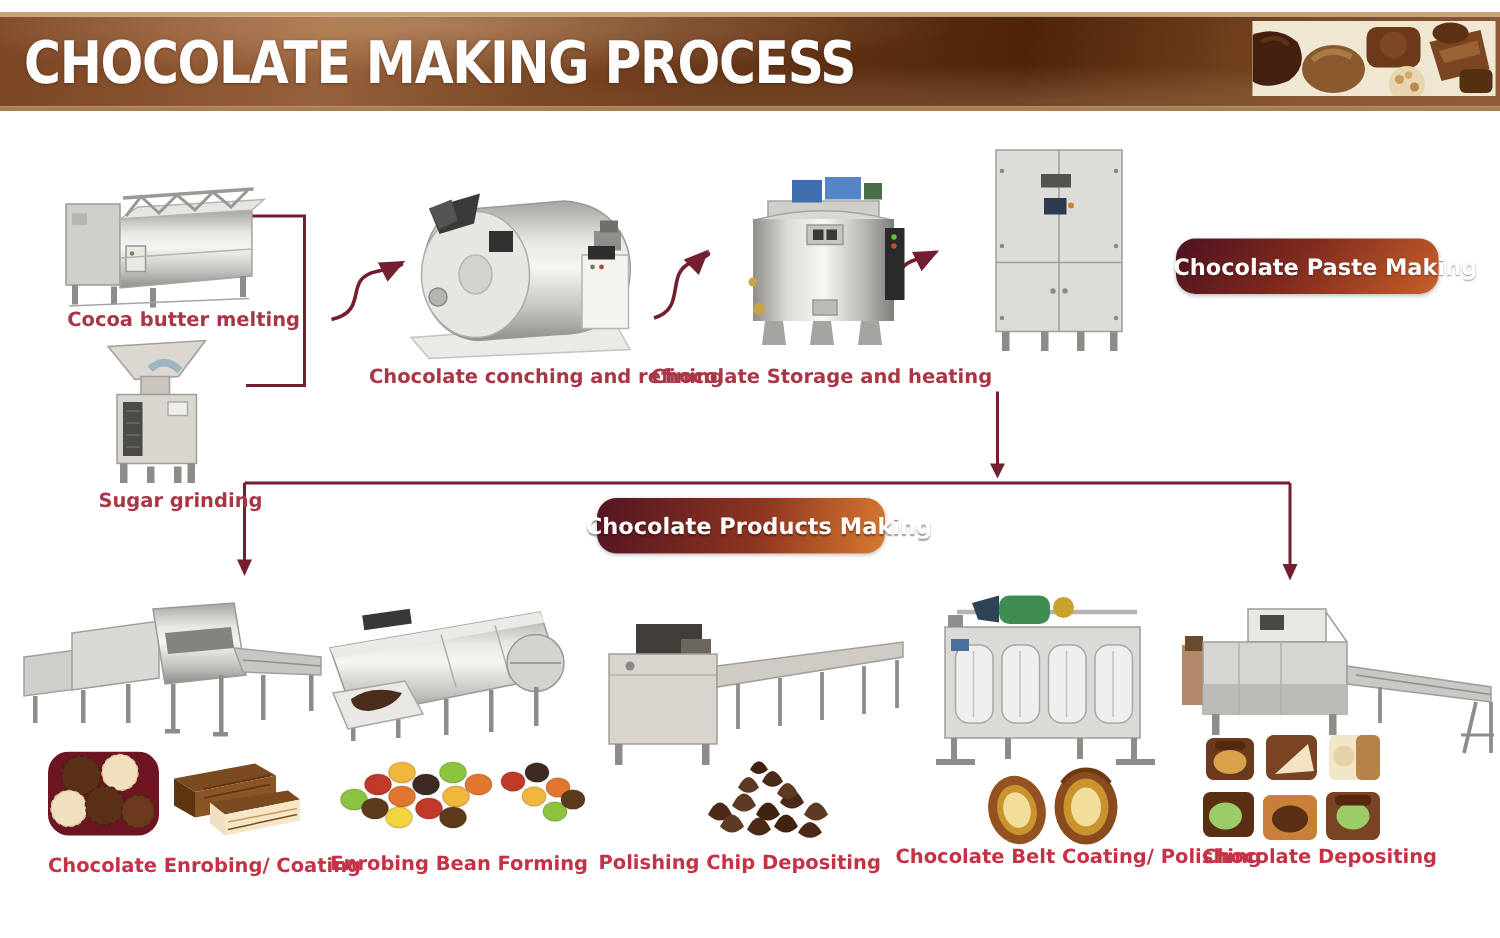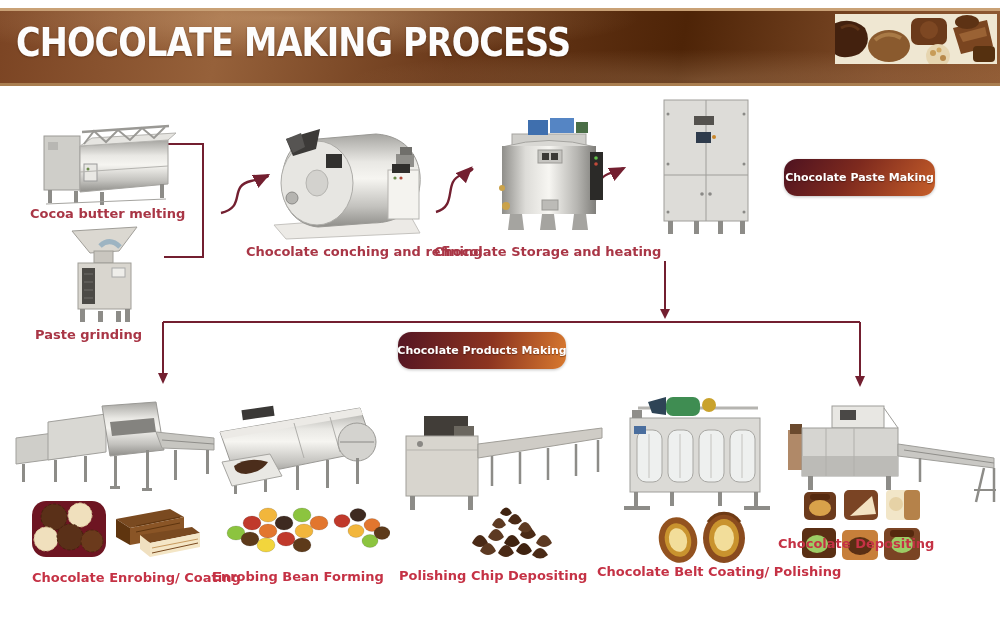--- a/index.html
+++ b/index.html
@@ -1,41 +1,41 @@
 <!DOCTYPE html>
 <html><head>
 <meta charset="utf-8">
 <style>
   html,body{margin:0;padding:0;background:#fff;}
   .page{position:relative;width:1000px;height:625px;background:#fff;overflow:hidden;
         font-family:"DejaVu Sans","Liberation Sans",sans-serif;}
 
   
-  .banner{position:absolute;left:0;top:8px;width:1000px;height:78px;
+  .banner{position:absolute;left:0;top:8px;width:1000px;height:66px;
     background:linear-gradient(100deg,#7b4423 0%,#96613a 22%,#6b3a1b 45%,#4e2407 68%,#7d4a27 88%,#8f5a33 100%);
     border-top:3px solid #c9a176;border-bottom:3px solid #a97e50;box-sizing:border-box;}
   .banner:after{content:"";position:absolute;inset:0;
     background:radial-gradient(ellipse 60% 90% at 28% 10%,rgba(235,195,150,.38),transparent 60%),
                radial-gradient(ellipse 50% 60% at 70% 95%,rgba(240,200,160,.22),transparent 70%);}
   .banner-title{position:absolute;left:16px;top:9px;z-index:2;color:#fdfdfd;
     font-size:39px;font-weight:bold;letter-spacing:-1px;white-space:nowrap;
     transform:scaleX(.86);transform-origin:left center;
     text-shadow:0 1px 2px rgba(60,25,5,.5);}
   .banner-photo{position:absolute;right:3px;top:3px;width:162px;height:50px;z-index:3;
     background:#efe7d2;overflow:hidden;}
 
   
-  .lbl{position:absolute;font-weight:bold;font-size:13px;text-align:left;white-space:nowrap;}
+  .lbl{position:absolute;font-weight:bold;font-size:13px;text-align:right;white-space:nowrap;}
   .lbl.top{color:#a93646;}
   .lbl.bot{color:#c53245;}
 
   
   .stage-btn{position:absolute;display:flex;align-items:center;justify-content:center;
-    color:#fff;font-weight:bold;font-size:11px;border-radius:13px;white-space:nowrap;
-    text-shadow:0 1px 1px rgba(40,10,5,.45);box-shadow:0 1px 3px rgba(0,0,0,.25);cursor:pointer;}
+    color:#fff;font-weight:bold;font-size:15px;border-radius:13px;white-space:nowrap;
+    text-shadow:0 1px 1px rgba(40,10,5,.45);box-shadow:0 1px 3px rgba(0,0,0,.25);cursor:pointer;padding-left:24px;}
   .btn-paste{left:784px;top:159px;width:151px;height:37px;
     background:linear-gradient(125deg,#4e1220 0%,#7e2a1e 45%,#c75f2a 100%);}
   .btn-products{left:398px;top:332px;width:168px;height:37px;
     background:linear-gradient(100deg,#541523 0%,#8c3420 55%,#d8792f 100%);}
 
   
   .pic{position:absolute;}
   svg{display:block;}
   .overlay{position:absolute;left:0;top:0;width:1000px;height:625px;pointer-events:none;}
 </style>
@@ -206,21 +206,21 @@
       <circle cx="52" cy="100" r="1.8" fill="#8a8986"></circle>
         <circle cx="60" cy="100" r="1.8" fill="#8a8986"></circle>
       <rect x="18" y="127" width="5" height="13" fill="#8d8c88"></rect>
       <rect x="44" y="127" width="5" height="13" fill="#8d8c88"></rect>
       <rect x="68" y="127" width="5" height="13" fill="#8d8c88"></rect>
       <rect x="90" y="127" width="5" height="13" fill="#8d8c88"></rect>
     </svg>
   </div>
 
   <div class="lbl top" style="left:30px;top:206px;width:170px">Cocoa butter melting</div>
-  <div class="lbl top" style="left:35px;top:327px;width:140px">Paste grinding</div>
+  <div class="lbl top" style="left:35px;top:327px;width:140px">Sugar grinding</div>
   <div class="lbl top" style="left:246px;top:244px;width:200px">Chocolate conching and refining</div>
   <div class="lbl top" style="left:434px;top:244px;width:200px">Chocolate Storage and heating</div>
 
   <div class="stage-btn btn-paste">
     <span>Chocolate Paste Making</span>
   </div>
   <div class="stage-btn btn-products">
     <span>Chocolate Products Making</span>
   </div>
 
@@ -433,15 +433,15 @@
         <ellipse cx="102" cy="58" rx="11" ry="9" fill="#9ccc65"></ellipse>
         <rect x="90" y="44" width="24" height="7" rx="3" fill="#55290e"></rect>
       </g>
     </svg>
   </div>
 
   <div class="lbl bot" style="left:32px;top:570px;width:190px">Chocolate Enrobing/ Coating</div>
   <div class="lbl bot" style="left:212px;top:569px;width:180px">Enrobing Bean Forming</div>
   <div class="lbl bot" style="left:399px;top:568px;width:180px">Polishing Chip Depositing</div>
   <div class="lbl bot" style="left:597px;top:564px;width:200px">Chocolate Belt Coating/ Polishing</div>
-  <div class="lbl bot" style="left:778px;top:536px;width:180px">Chocolate Depositing</div>
+  <div class="lbl bot" style="left:778px;top:564px;width:180px">Chocolate Depositing</div>
 
 </div>
 
 </body></html>

